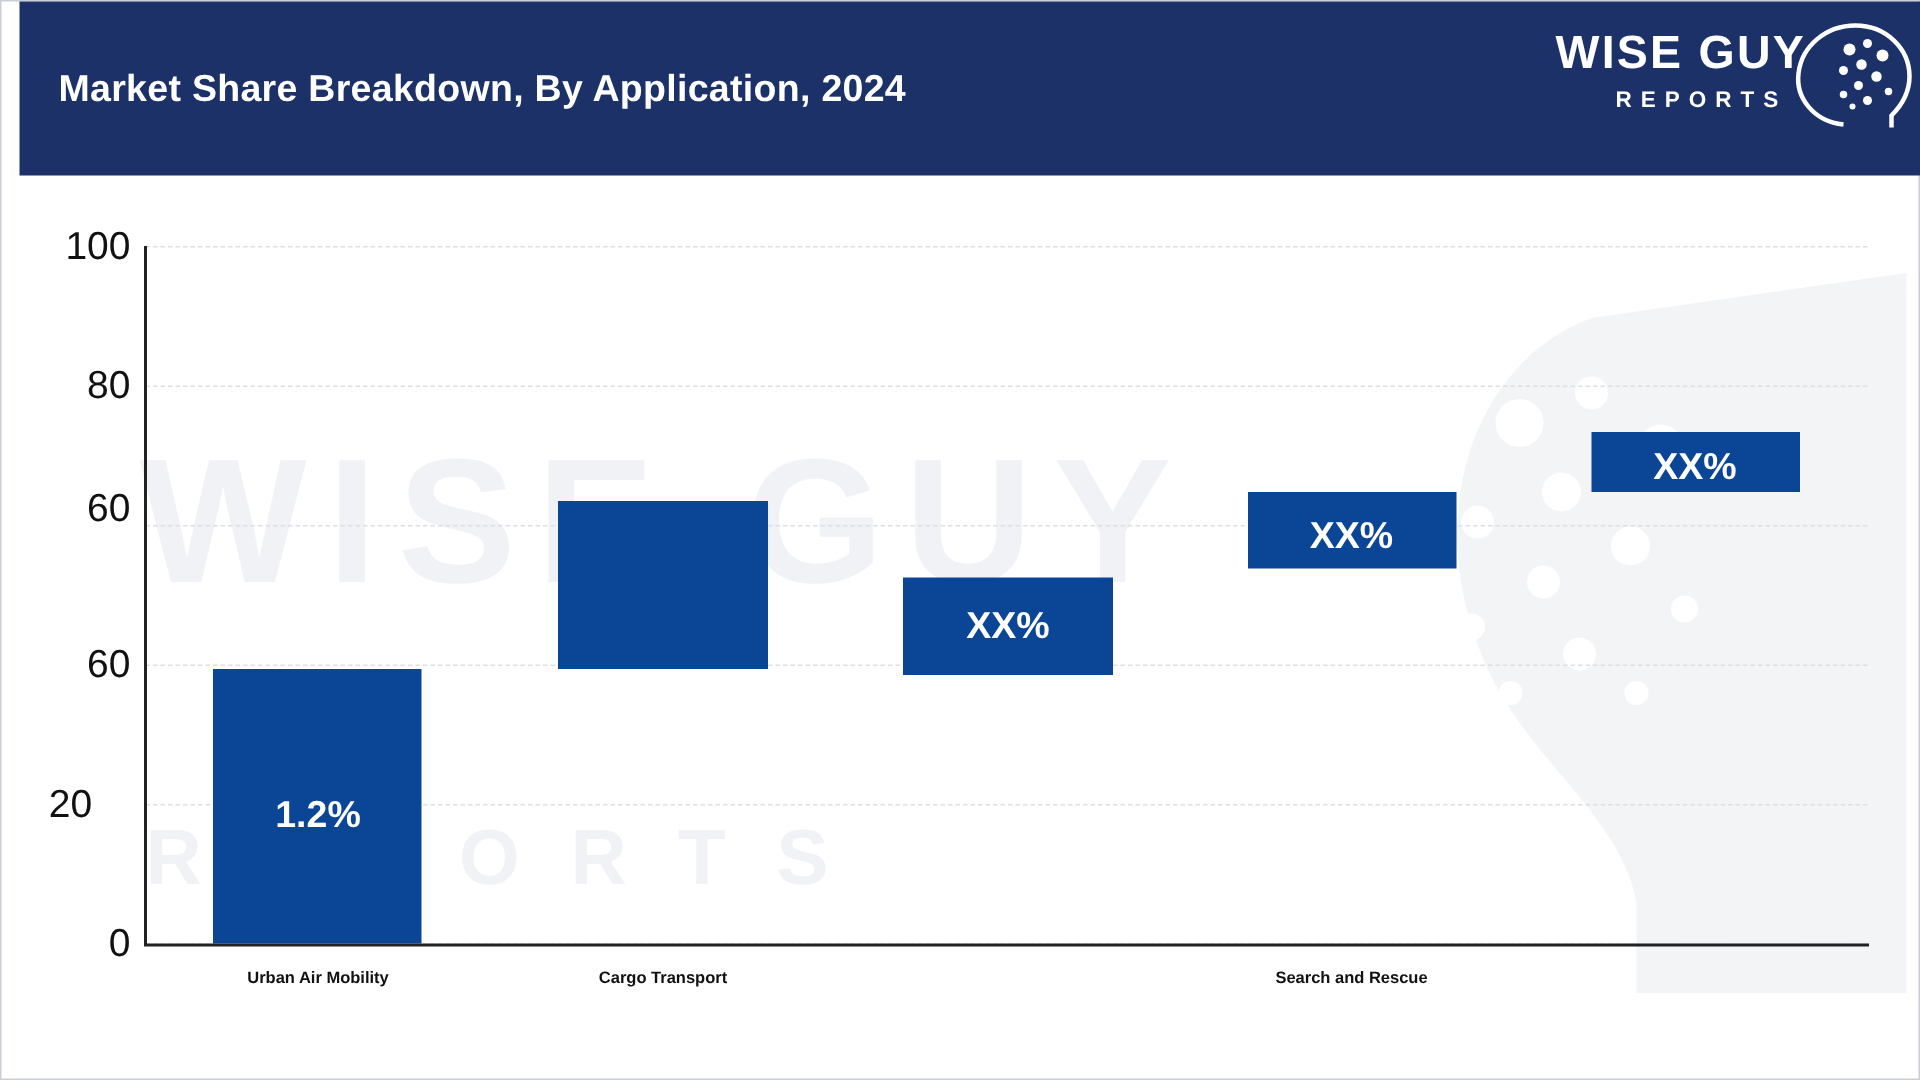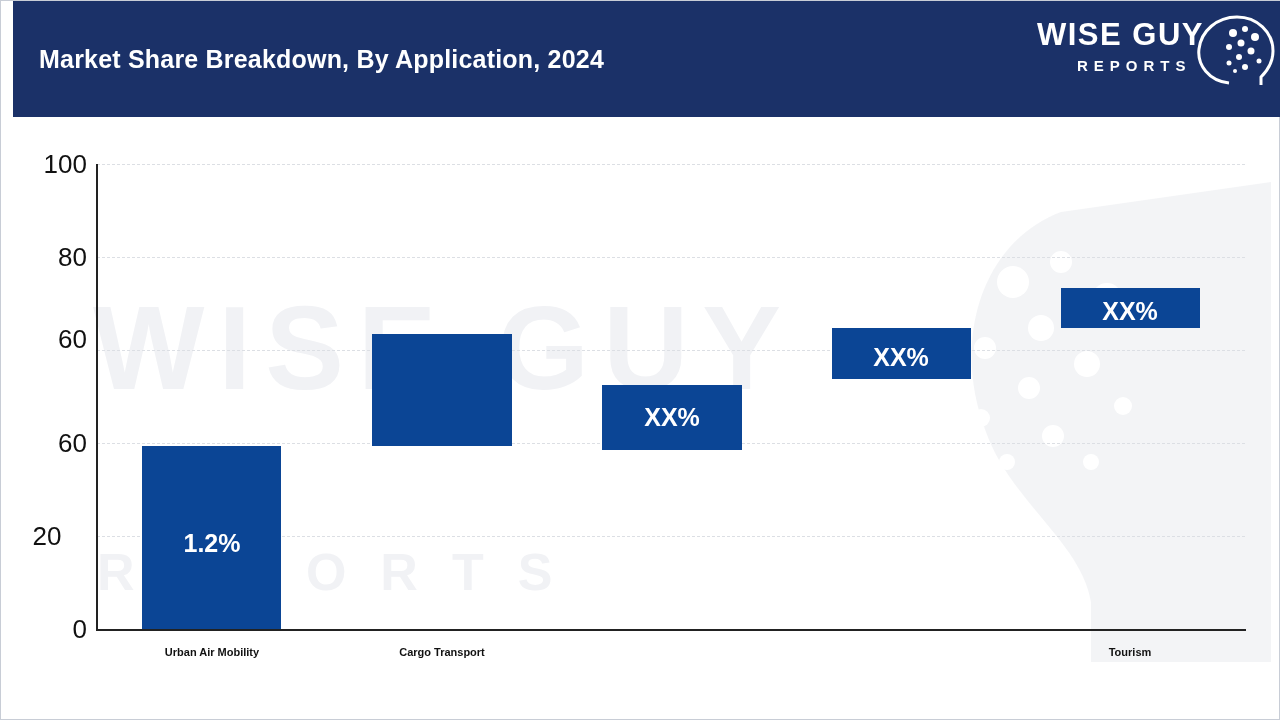--- a/index.html
+++ b/index.html
@@ -232,17 +232,17 @@
       <div class="bar-label" style="left:441px; top:388px;">XX%</div>
       <div class="bar-label" style="left:671px; top:301px;">XX%</div>
       <div class="bar-label" style="left:900px; top:241px;">XX%</div>
       <div class="bar-label" style="left:1129px; top:195px;">XX%</div>
 
       <div class="axis-y"></div>
       <div class="axis-x"></div>
 
       <div class="cat-label" style="left:211px; top:540px;">Urban Air Mobility</div>
       <div class="cat-label" style="left:441px; top:540px;">Cargo Transport</div>
-      <div class="cat-label" style="left:1129px; top:540px;">Tourism</div>
+      <div class="cat-label" style="left:900px; top:540px;">Search and Rescue</div>
     </div>
 
   </div>
 </div>
 
 </body></html>

